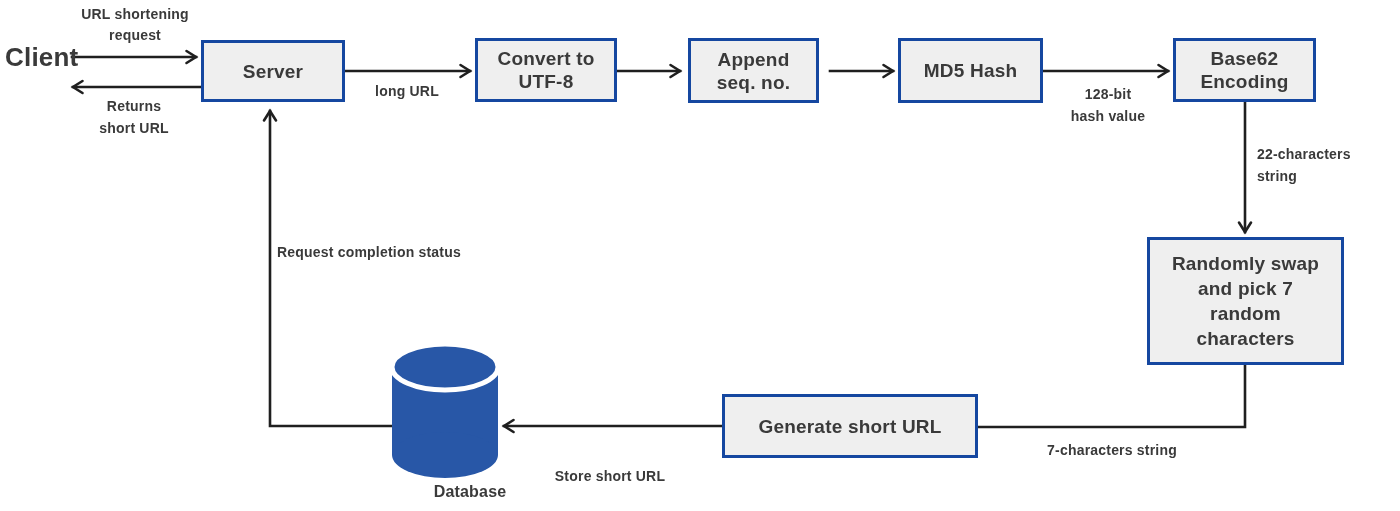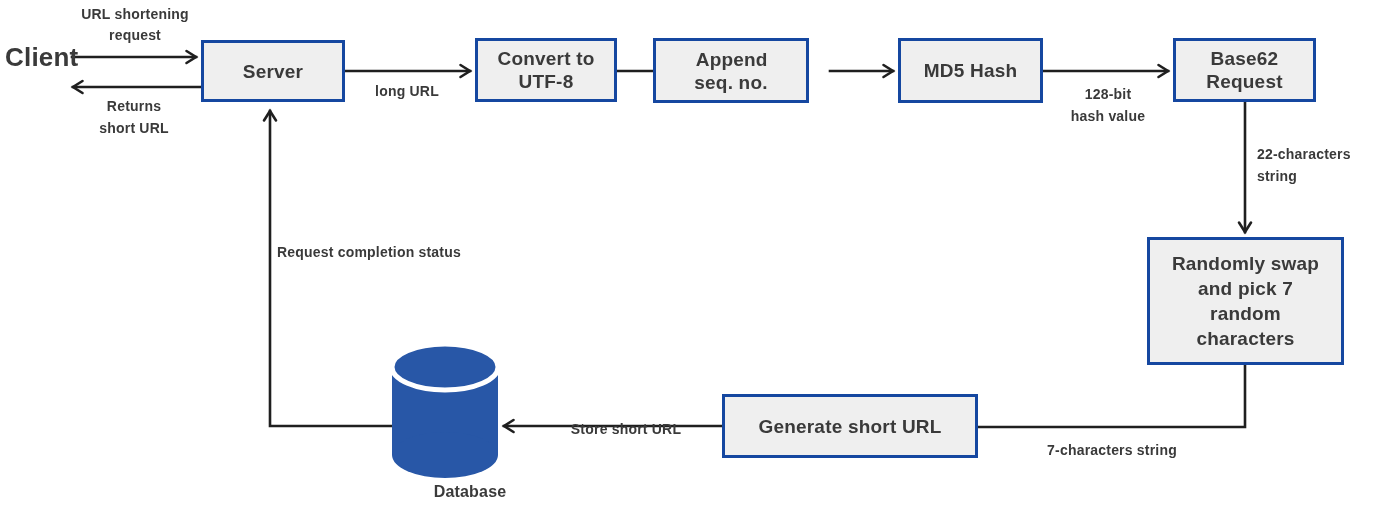--- a/index.html
+++ b/index.html
@@ -72,27 +72,27 @@
       <ellipse class="db-body" cx="445" cy="455" rx="53" ry="23"></ellipse>
       <ellipse class="db-lid" cx="445" cy="367" rx="53" ry="23"></ellipse>
     </g>
   </svg>
 
   <div class="node" style="left:201px;top:40px;width:144px;height:62px;">Server</div>
 
   <div class="node" style="left:475px;top:38px;width:142px;height:64px;">Convert to
 UTF-8</div>
 
-  <div class="node" style="left:653px;top:38px;width:156px;height:65px;text-align:right;">Append
+  <div class="node" style="left:688px;top:38px;width:131px;height:65px;">Append
 seq. no.</div>
 
   <div class="node" style="left:898px;top:38px;width:145px;height:65px;">MD5 Hash</div>
 
   <div class="node" style="left:1173px;top:38px;width:143px;height:64px;">Base62
-Request</div>
+Encoding</div>
 
   <div class="node swap" style="left:1147px;top:237px;width:197px;height:128px;">Randomly swap
 and pick 7
 random
 characters</div>
 
   <div class="node" style="left:722px;top:394px;width:256px;height:64px;">Generate short URL</div>
 
   <div class="lbl" style="left:5px;top:46px;font-size:26px;">Client</div>
 
@@ -107,17 +107,17 @@
   <div class="lbl center" style="left:1108px;top:83px;">128-bit
 hash value</div>
 
   <div class="lbl" style="left:1257px;top:143px;">22-characters
 string</div>
 
   <div class="lbl" style="left:277px;top:241px;">Request completion status</div>
 
   <div class="lbl center" style="left:1112px;top:439px;">7-characters string</div>
 
-  <div class="lbl center" style="left:610px;top:418px;margin-left:16px;">Store short URL</div>
+  <div class="lbl center" style="left:610px;top:465px;">Store short URL</div>
 
   <div class="lbl center" style="left:470px;top:481px;font-size:16px;">Database</div>
 
 </div>
 
 </body></html>

